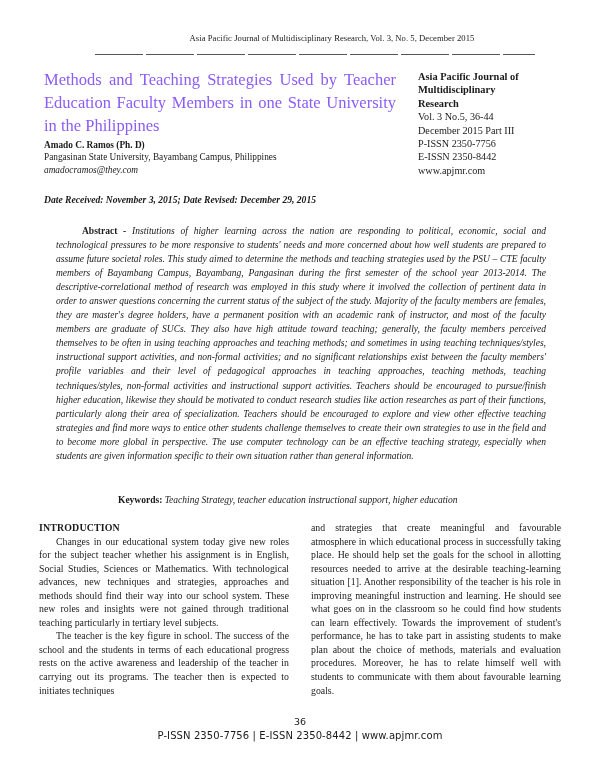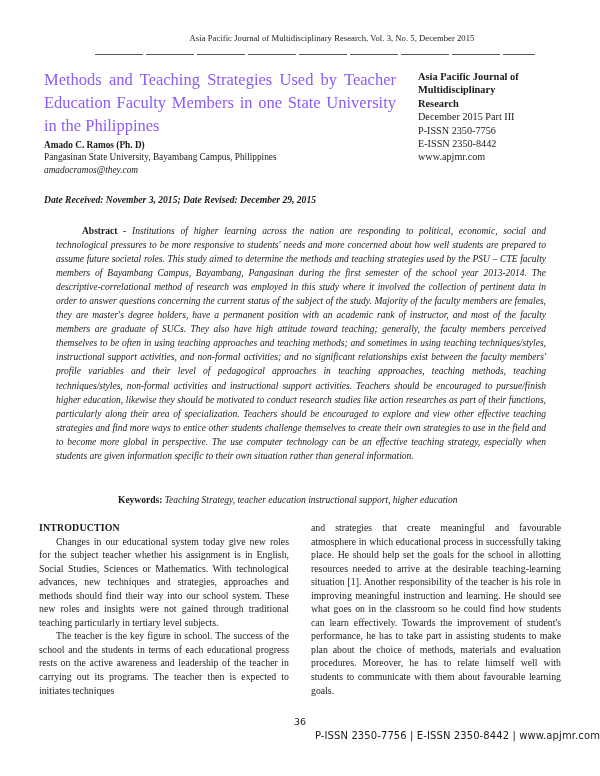--- a/index.html
+++ b/index.html
@@ -166,21 +166,21 @@
     left: 0; top: 716px;
     width: 600px;
     text-align: center;
     font-family: "DejaVu Sans", "Liberation Sans", sans-serif;
     font-size: 9.5px;
   }
   .footer-line {
     position: absolute;
     left: 0; top: 730px;
     width: 600px;
-    text-align: right;
+    text-align: center;
     font-family: "DejaVu Sans", "Liberation Sans", sans-serif;
     font-size: 10px;
     letter-spacing: 0.1px;
   }
 </style>
 </head>
 <body>
 
 <div class="page">
 
@@ -193,20 +193,21 @@
       <div class="author-name">Amado C. Ramos (Ph. D)</div>
       <div class="author-affil">Pangasinan State University, Bayambang Campus, Philippines</div>
       <div class="author-email">amadocramos@they.com</div>
     </div>
   </div>
 
   <div class="journal-block">
     <div class="jtitle">Asia Pacific Journal of</div>
     <div class="jtitle">Multidisciplinary</div>
     <div class="jtitle">Research</div>
+    <div>Vol. 3 No.5, 36-44</div>
     <div>December 2015 Part III</div>
     <div>P-ISSN 2350-7756</div>
     <div>E-ISSN 2350-8442</div>
     <div>www.apjmr.com</div>
   </div>
 
   <div class="dates">Date Received: November 3, 2015; Date Revised: December 29, 2015</div>
 
   <div class="abstract">
     <span class="ind"></span><span class="lbl">Abstract -</span> <span>Institutions of higher learning across the nation are responding to political, economic, social and technological pressures to be more responsive to students' needs and more concerned about how well students are prepared to assume future societal roles. This study aimed to determine the methods and teaching strategies used by the PSU – CTE faculty members of Bayambang Campus, Bayambang, Pangasinan during the first semester of the school year 2013-2014. The descriptive-correlational method of research was employed in this study where it involved the collection of pertinent data in order to answer questions concerning the current status of the subject of the study. Majority of the faculty members are females, they are master's degree holders, have a permanent position with an academic rank of instructor, and most of the faculty members are graduate of SUCs. They also have high attitude toward teaching; generally, the faculty members perceived themselves to be often in using teaching approaches and teaching methods; and sometimes in using teaching techniques/styles, instructional support activities, and non-formal activities; and no significant relationships exist between the faculty members' profile variables and their level of pedagogical approaches in teaching approaches, teaching methods, teaching techniques/styles, non-formal activities and instructional support activities. Teachers should be encouraged to pursue/finish higher education, likewise they should be motivated to conduct research studies like action researches as part of their functions, particularly along their area of specialization. Teachers should be encouraged to explore and view other effective teaching strategies and find more ways to entice other students challenge themselves to create their own strategies to use in the field and to become more global in perspective. The use computer technology can be an effective teaching strategy, especially when students are given information specific to their own situation rather than general information.</span>

